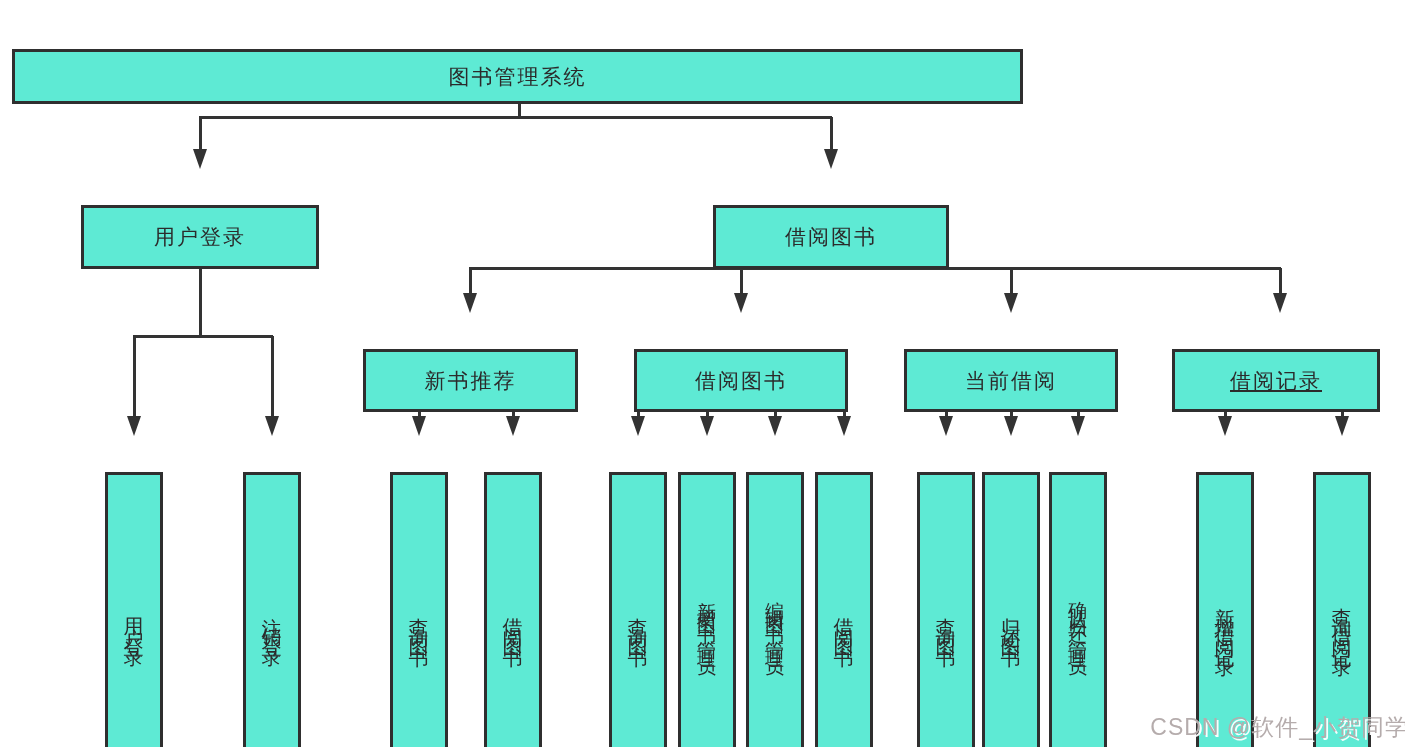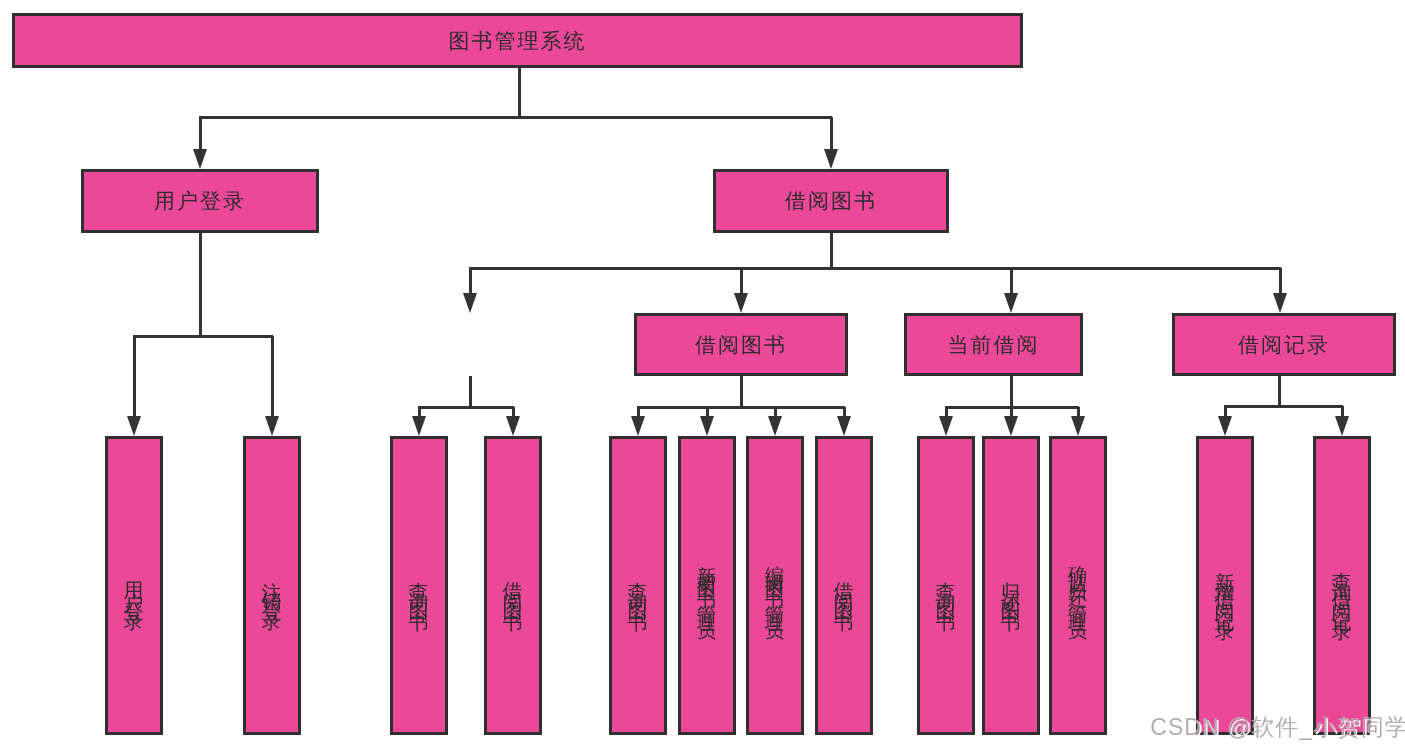--- a/index.html
+++ b/index.html
@@ -4,22 +4,22 @@
 <style>
   html, body { margin:0; padding:0; background:#ffffff; }
   .stage {
     position:relative; width:1405px; height:747px;
     background:var(--bg,#ffffff); overflow:hidden;
     font-family:"Liberation Sans", sans-serif;
   }
   .node {
     position:absolute; box-sizing:border-box;
     border:3px solid var(--border,#2f2f2f);
-    background:#ec4899; color:var(--text,#2b2b2b);
-    display:flex; align-items:center; justify-content:center;
+    background:#5eead4; color:var(--text,#2b2b2b);
+    display:flex; align-items:center; justify-content:center;margin-top:36px;
   }
   .node.horiz .lbl { font-size:21px; letter-spacing:2px; white-space:nowrap; }
   .node.vert .lbl {
     writing-mode:vertical-rl; text-orientation:mixed;
     font-size:20px; letter-spacing:10px; line-height:1;
   }
   .node.vert .lbl.tight { letter-spacing:8px; font-size:19px; }
   .line { position:absolute; background:var(--line,#333333); }
   .ahead {
     position:absolute; width:0; height:0;
@@ -93,27 +93,30 @@
     <div class="ahead" style="left: 1335px; top: 416px;"></div>
     <div class="node horiz" style="left: 12px; top: 13px; width: 1011px; height: 55px;">
       <span class="lbl">图书管理系统</span>
     </div>
     <div class="node horiz" style="left: 81px; top: 169px; width: 238px; height: 64px;">
       <span class="lbl">用户登录</span>
     </div>
     <div class="node horiz" style="left: 713px; top: 169px; width: 236px; height: 64px;">
       <span class="lbl">借阅图书</span>
     </div>
+    <div class="node horiz" style="left: 363px; top: 313px; width: 215px; height: 63px;">
+      <span class="lbl">新书推荐</span>
+    </div>
     <div class="node horiz" style="left: 634px; top: 313px; width: 214px; height: 63px;">
       <span class="lbl">借阅图书</span>
     </div>
-    <div class="node horiz" style="left: 904px; top: 313px; width: 179px; height: 63px;">
+    <div class="node horiz" style="left: 904px; top: 313px; width: 214px; height: 63px;">
       <span class="lbl">当前借阅</span>
     </div>
-    <div class="node horiz" style="left: 1172px; top: 313px; width: 224px; height: 63px;">
+    <div class="node horiz" style="left: 1172px; top: 313px; width: 208px; height: 63px; text-decoration: underline;">
       <span class="lbl">借阅记录</span>
     </div>
     <div class="node vert" style="left: 105px; top: 436px; width: 58px; height: 299px;">
       <span class="lbl">用户登录</span>
     </div>
     <div class="node vert" style="left: 243px; top: 436px; width: 58px; height: 299px;">
       <span class="lbl">注销登录</span>
     </div>
     <div class="node vert" style="left: 390px; top: 436px; width: 58px; height: 299px;">
       <span class="lbl">查询图书</span>

